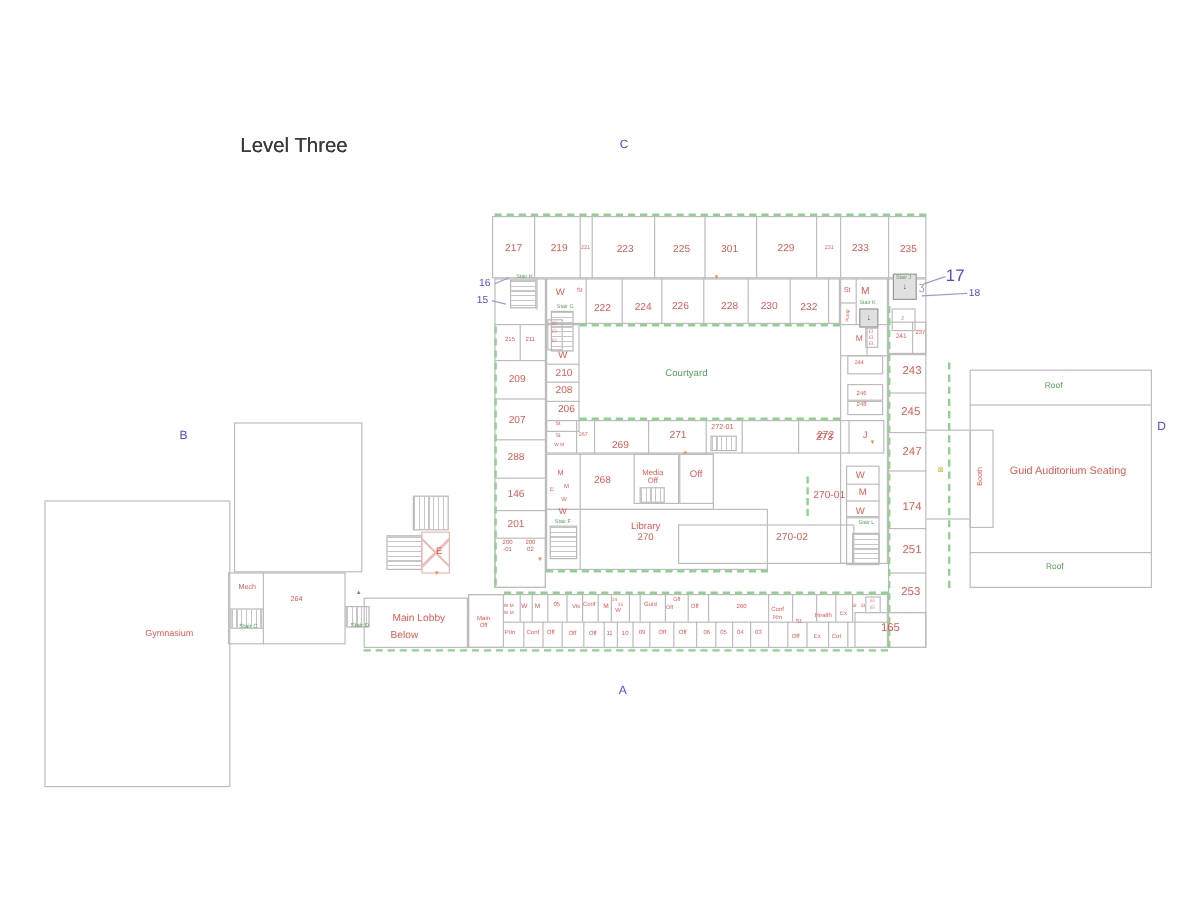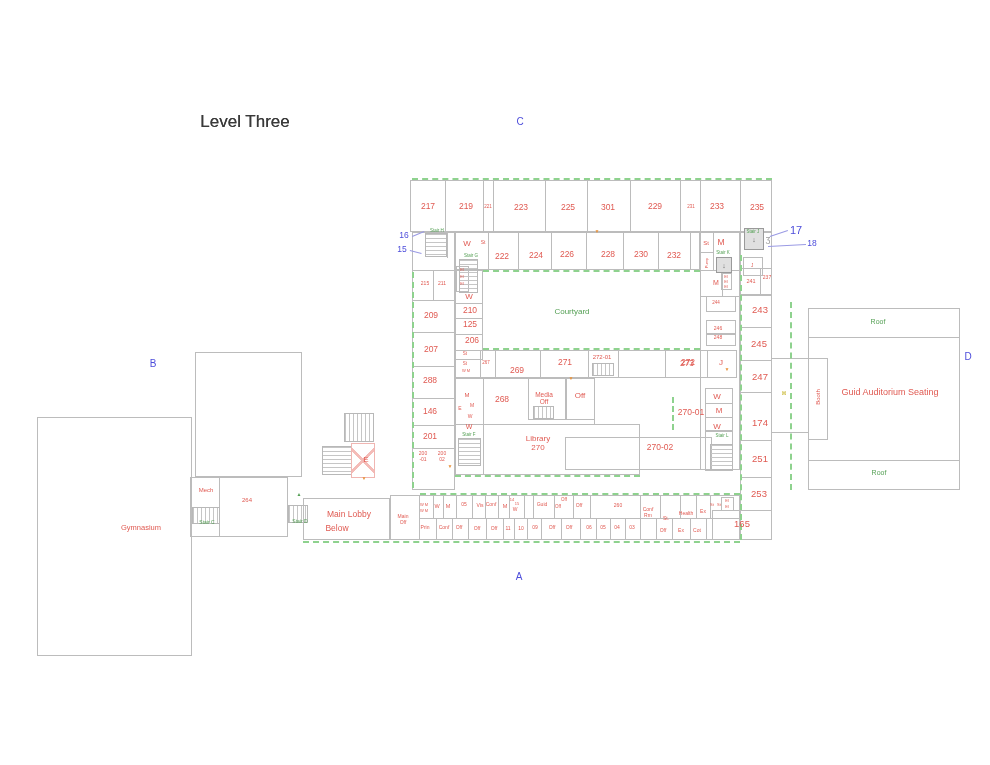--- a/index.html
+++ b/index.html
@@ -181,21 +181,21 @@
       <div class="leader" style="left: 410px; top: 250px; width: 12.3693px; transform: rotate(0.244979rad);"></div>
       <div class="leader" style="left: 788px; top: 231px; width: 18.9737px; transform: rotate(2.81984rad);"></div>
       <div class="leader" style="left: 806px; top: 245px; width: 38.0526px; transform: rotate(3.08901rad);"></div>
       <div class="lbl c-k" style="left: 245px; top: 122px; font-size: 17px;">Level Three</div>
       <div class="lbl c-b" style="left: 520px; top: 121px; font-size: 10px;">C</div>
       <div class="lbl c-b" style="left: 153px; top: 363px; font-size: 10px;">B</div>
       <div class="lbl c-b" style="left: 968px; top: 356px; font-size: 10px;">D</div>
       <div class="lbl c-b" style="left: 519px; top: 576px; font-size: 10px;">A</div>
       <div class="lbl c-b" style="left: 404px; top: 236px; font-size: 8.5px;">16</div>
       <div class="lbl c-b" style="left: 402px; top: 250px; font-size: 8.5px;">15</div>
-      <div class="lbl c-b" style="left: 796px; top: 230px; font-size: 11px;">17</div>
+      <div class="lbl c-b" style="left: 796px; top: 230px; font-size: 14px;">17</div>
       <div class="lbl c-b" style="left: 812px; top: 244px; font-size: 8.5px;">18</div>
       <div class="lbl c-r" style="left: 428px; top: 207px; font-size: 8.5px;">217</div>
       <div class="lbl c-r" style="left: 466px; top: 207px; font-size: 8.5px;">219</div>
       <div class="lbl c-r" style="left: 488px; top: 207px; font-size: 4.5px;">221</div>
       <div class="lbl c-r" style="left: 521px; top: 208px; font-size: 8.5px;">223</div>
       <div class="lbl c-r" style="left: 568px; top: 208px; font-size: 8.5px;">225</div>
       <div class="lbl c-r" style="left: 608px; top: 208px; font-size: 8.5px;">301</div>
       <div class="lbl c-r" style="left: 655px; top: 207px; font-size: 8.5px;">229</div>
       <div class="lbl c-r" style="left: 691px; top: 207px; font-size: 4.5px;">231</div>
       <div class="lbl c-r" style="left: 717px; top: 207px; font-size: 8.5px;">233</div>
@@ -222,21 +222,21 @@
       <div class="lbl c-r" style="left: 726px; top: 277px; font-size: 4px;">El</div>
       <div class="lbl c-r" style="left: 726px; top: 282px; font-size: 4px;">El</div>
       <div class="lbl c-r" style="left: 726px; top: 287px; font-size: 4px;">El</div>
       <div class="lbl c-r" style="left: 727px; top: 501px; font-size: 4px;">El</div>
       <div class="lbl c-r" style="left: 727px; top: 507px; font-size: 4px;">El</div>
       <div class="lbl c-r" style="left: 425px; top: 284px; font-size: 5px;">215</div>
       <div class="lbl c-r" style="left: 442px; top: 284px; font-size: 5px;">211</div>
       <div class="lbl c-r" style="left: 469px; top: 297px; font-size: 8px;">W</div>
       <div class="lbl c-r" style="left: 431px; top: 316px; font-size: 8.5px;">209</div>
       <div class="lbl c-r" style="left: 470px; top: 311px; font-size: 8.5px;">210</div>
-      <div class="lbl c-r" style="left: 470px; top: 325px; font-size: 8.5px;">125</div>
+      <div class="lbl c-r" style="left: 470px; top: 325px; font-size: 8.5px;">208</div>
       <div class="lbl c-r" style="left: 472px; top: 341px; font-size: 8.5px;">206</div>
       <div class="lbl c-r" style="left: 431px; top: 350px; font-size: 8.5px;">207</div>
       <div class="lbl c-r" style="left: 465px; top: 354px; font-size: 4.5px;">St</div>
       <div class="lbl c-r" style="left: 465px; top: 364px; font-size: 4.5px;">St</div>
       <div class="lbl c-r" style="left: 466px; top: 371px; font-size: 4px;">W M</div>
       <div class="lbl c-r" style="left: 486px; top: 363px; font-size: 4.5px;">267</div>
       <div class="lbl c-r" style="left: 517px; top: 371px; font-size: 8.5px;">269</div>
       <div class="lbl c-r" style="left: 565px; top: 363px; font-size: 8.5px;">271</div>
       <div class="lbl c-r" style="left: 430px; top: 381px; font-size: 8.5px;">288</div>
       <div class="lbl c-r" style="left: 467px; top: 395px; font-size: 6px;">M</div>

